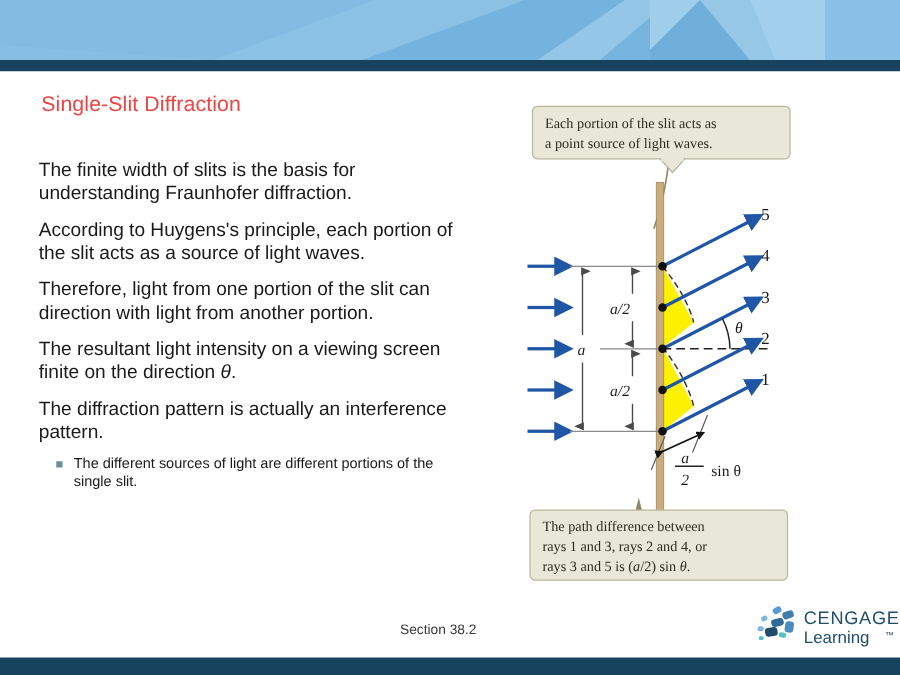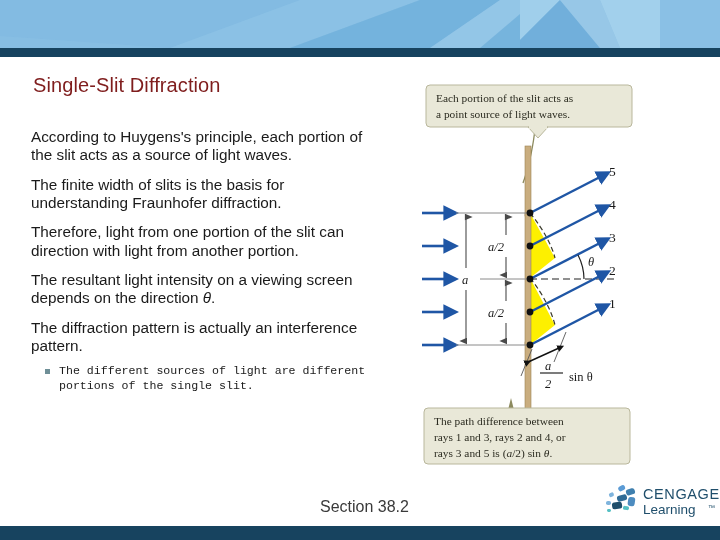--- a/index.html
+++ b/index.html
@@ -28,22 +28,22 @@
     position: absolute;
     left: 0; top: 48px;
     width: 720px; height: 9px;
     background: #17435f;
   }
 
   
   #page-title {
     position: absolute;
     left: 33px; top: 74px;
-    font-size: 20px;
-    color: #7f1d1d;
+    font-size: 17px;
+    color: #ef4444;
     letter-spacing: 0.1px;
     white-space: nowrap;
   }
 
   
   #body-col {
     position: absolute;
     left: 31px; top: 128px;
     width: 345px;
   }
@@ -51,21 +51,20 @@
     font-size: 15.3px;
     line-height: 1.20;
     color: #1a1a1a;
     margin-bottom: 11px;
   }
   .bullet .it { font-style: italic; }
   .sub-list {
     margin: 4px 0 0 0;
     padding: 0;
     list-style: none;
-    font-family: Liberation Mono, monospace;
   }
   .sub-bullet {
     position: relative;
     font-size: 11.6px;
     line-height: 1.22;
     color: #1a1a1a;
     padding-left: 28px;
     margin-top: 9px;
   }
   .sub-marker {
@@ -102,21 +101,21 @@
   .fig-lbl-up {
     font-family: "Liberation Serif", serif;
     font-size: 12.5px;
     fill: #1a1a1a;
   }
 
   
   #section-footer {
     position: absolute;
     left: 320px; top: 498px;
-    font-size: 16px;
+    font-size: 11px;
     color: #3a3a3a;
   }
   #footer-rule {
     position: absolute;
     left: 0; top: 526px;
     width: 720px; height: 14px;
     background: #17435f;
   }
   #logo {
     position: absolute;
@@ -143,33 +142,33 @@
     <polygon points="0,36 170,48 0,48" fill="#8ec3e6" opacity="0.4"></polygon>
   </svg>
 </div>
 <div id="header-rule"></div>
 
 <div id="page-title">Single-Slit Diffraction</div>
 
 <div id="body-col">
 
   <div class="bullet">
+    <span>The finite width of slits is the basis for understanding Fraunhofer diffraction.</span>
+  </div>
+
+  <div class="bullet">
     <span>According to Huygens's principle, each portion of the slit acts as a source of light waves.</span>
   </div>
 
   <div class="bullet">
-    <span>The finite width of slits is the basis for understanding Fraunhofer diffraction.</span>
-  </div>
-
-  <div class="bullet">
     <span>Therefore, light from one portion of the slit can direction with light from another portion.</span>
   </div>
 
   <div class="bullet">
-    <span>The resultant light intensity on a viewing screen depends on the direction </span><span class="it">θ</span><span>.</span>
+    <span>The resultant light intensity on a viewing screen finite on the direction </span><span class="it">θ</span><span>.</span>
   </div>
 
   <div class="bullet">
     <span>The diffraction pattern is actually an interference pattern.</span>
     <ul class="sub-list">
       <li class="sub-bullet">
         <span class="sub-marker"></span>
         <span>The different sources of light are different portions of the single slit.</span>
       </li>
     </ul>

